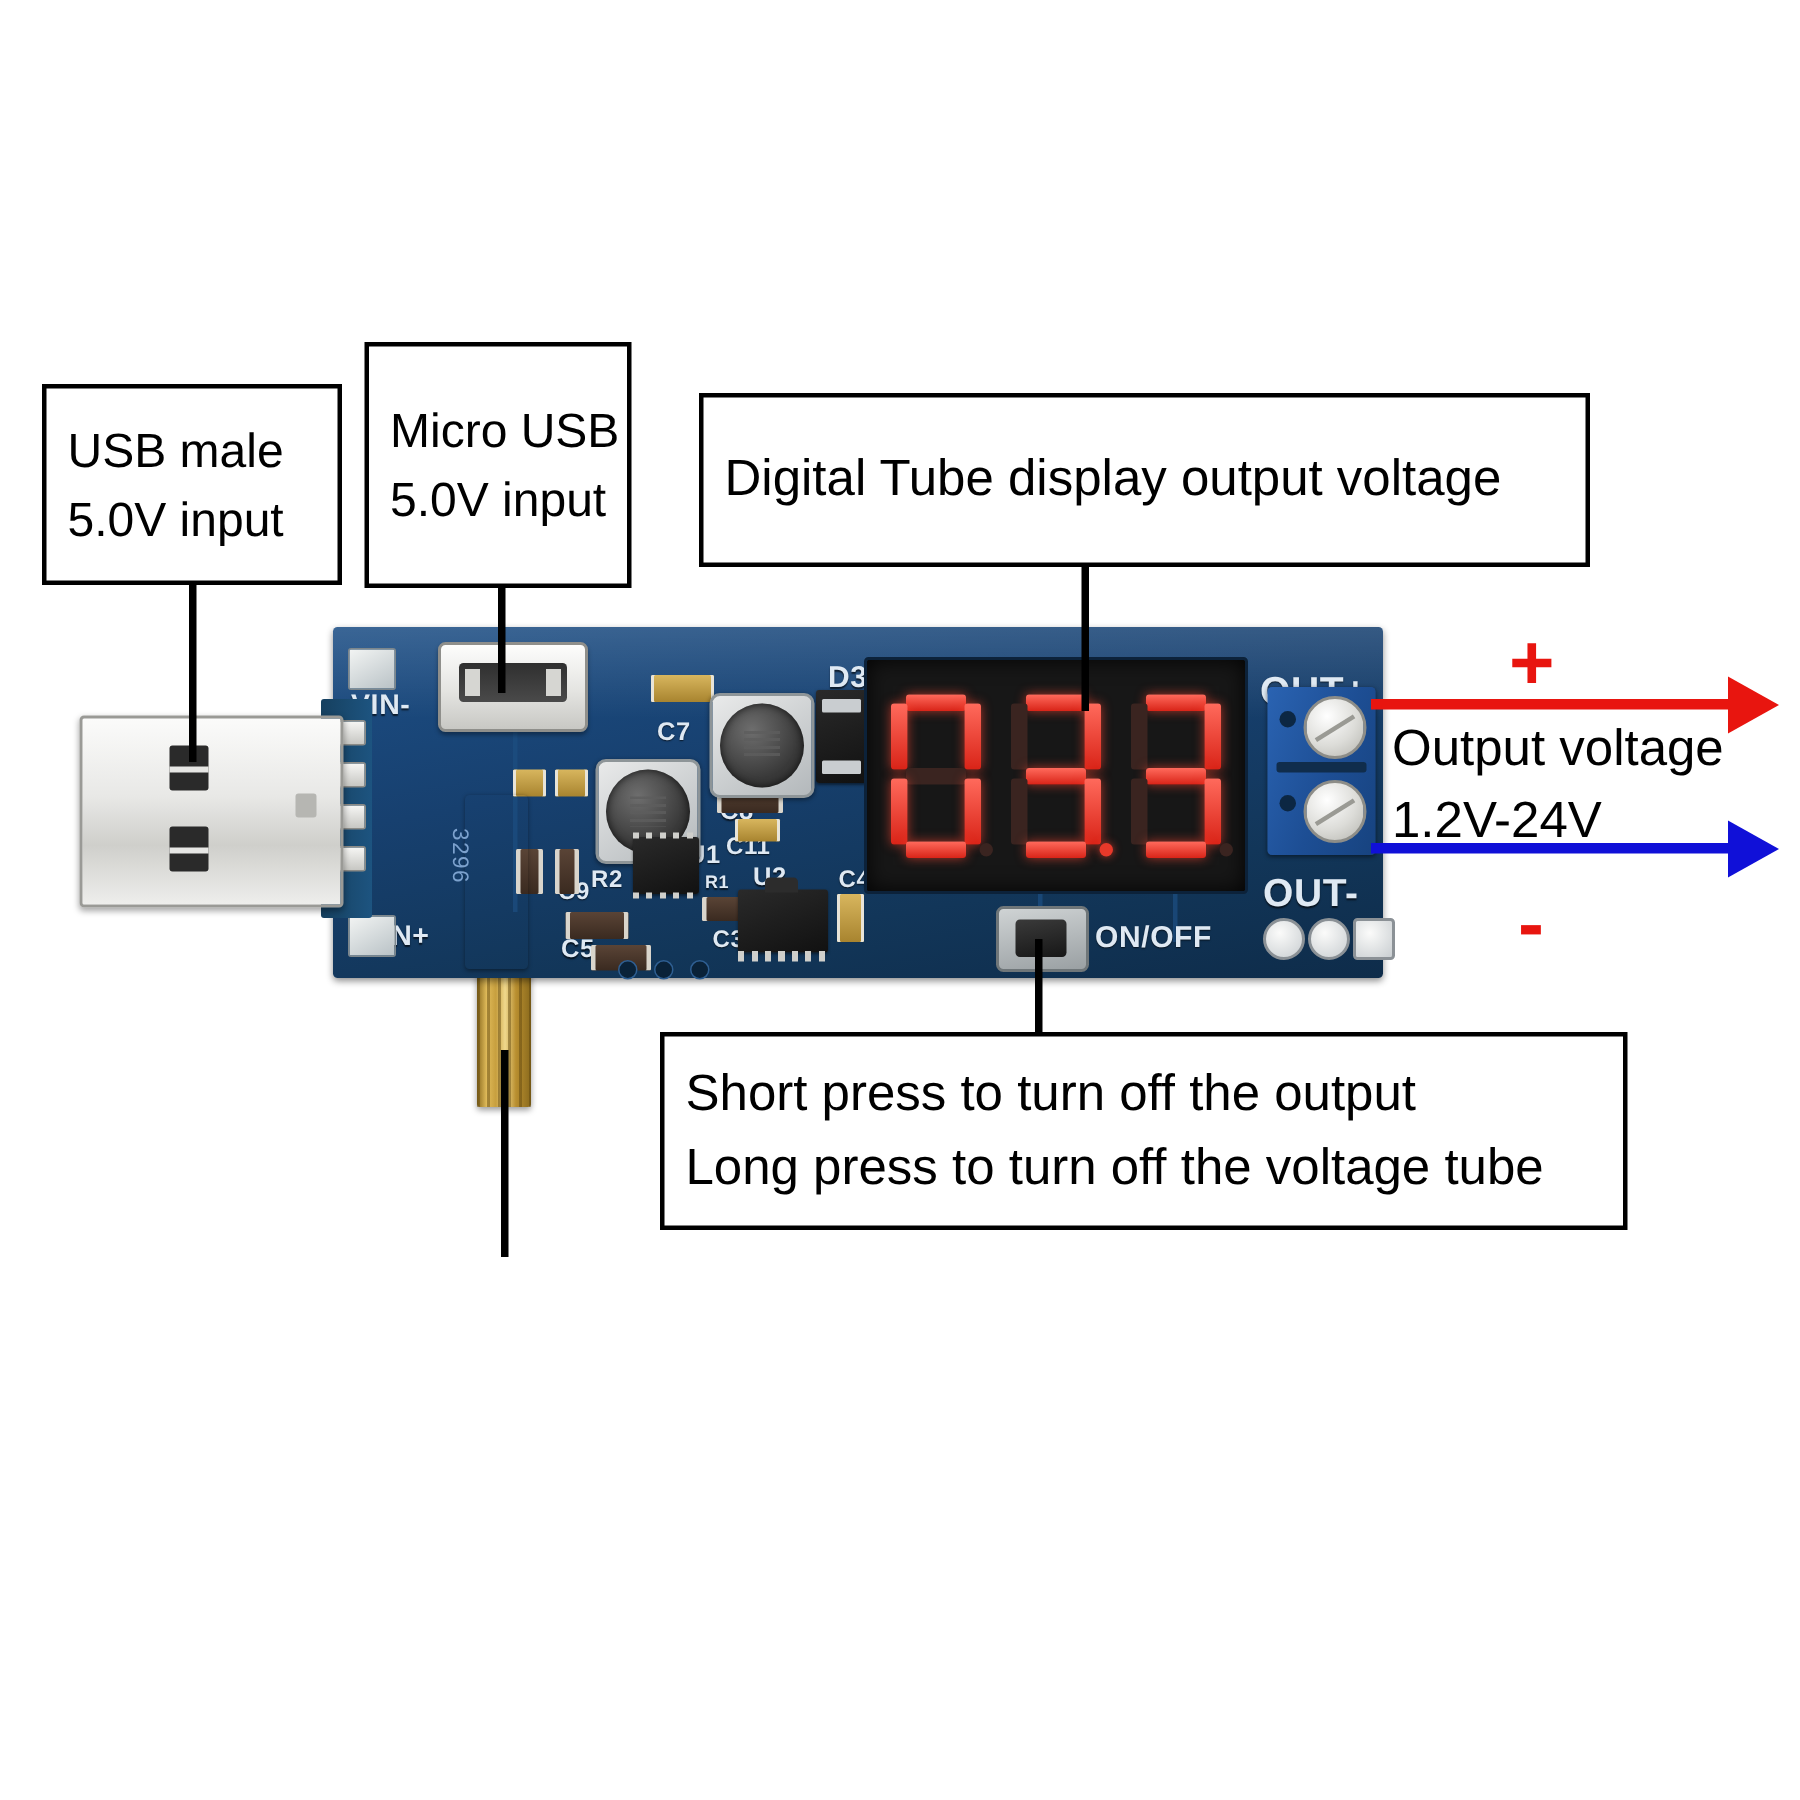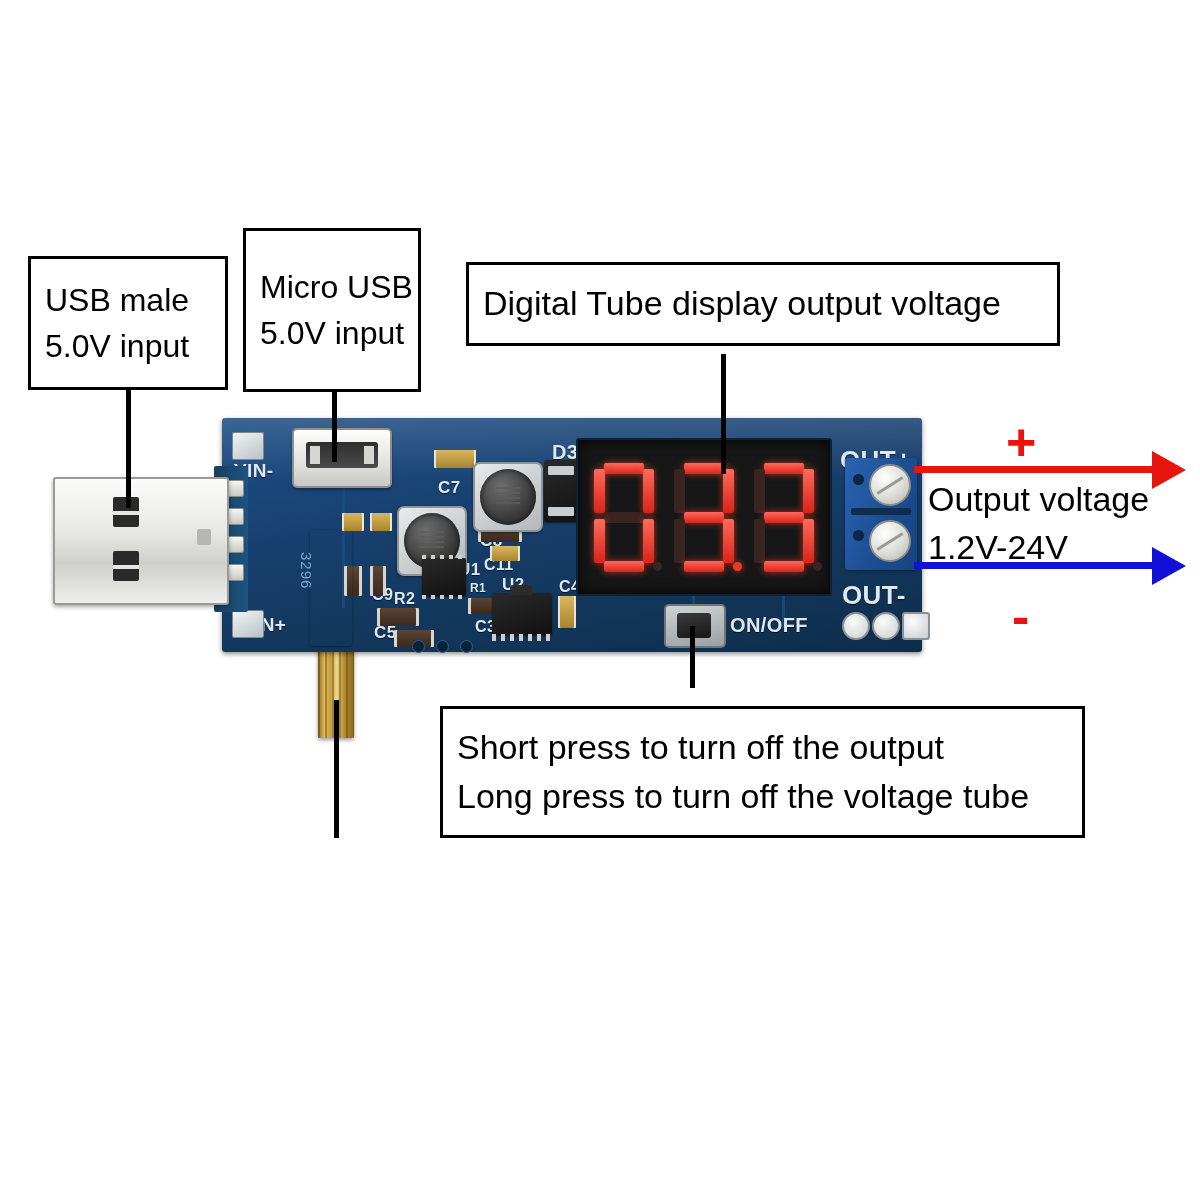--- a/index.html
+++ b/index.html
@@ -26,23 +26,23 @@
     color:#000;
     font-size:33px;
     line-height:1.45;
     white-space:nowrap;
     padding:0 14px;
   }
   .callout.c-usb{left:28px;top:256px;width:200px;height:134px;}
   .callout.c-usb .line{font-size:32px;}
   .callout.c-micro{left:243px;top:228px;width:178px;height:164px;}
   .callout.c-micro .line{font-size:32px;}
-  .callout.c-digital{left:466px;top:262px;width:594px;height:84px;}
+  .callout.c-digital{left:466px;top:262px;width:594px;height:116px;}
   .callout.c-digital .line{font-size:34px;}
-  .callout.c-press{left:440px;top:688px;width:645px;height:132px;margin-top:18px;}
+  .callout.c-press{left:440px;top:688px;width:645px;height:132px;}
   .callout.c-press .line{font-size:34px;}
   .callout.c-pot{left:68px;top:838px;width:546px;height:128px;}
   .callout.c-pot .line{font-size:33px;}
 
   
   .leader{position:absolute;background:#000;z-index:35;}
 
   
   .arrow-line{position:absolute;height:7px;z-index:45;}
   .arrow-head{position:absolute;width:0;height:0;z-index:45;
@@ -205,21 +205,21 @@
     <div class="silk" style="left:216px;top:60px;font-size:17px;">C7</div>
     <div class="silk" style="left:330px;top:23px;font-size:20px;text-align:center;">D3</div>
     <div class="silk" style="left:258px;top:113px;font-size:17px;">C8</div>
     <div class="silk" style="left:262px;top:138px;font-size:16px;">C11</div>
     <div class="silk" style="left:280px;top:157px;font-size:17px;">U2</div>
     <div class="silk" style="left:236px;top:142px;font-size:17px;">U1</div>
     <div class="silk" style="left:248px;top:163px;font-size:12px;">R1</div>
     <div class="silk" style="left:253px;top:200px;font-size:16px;">C3</div>
     <div class="silk" style="left:337px;top:160px;font-size:16px;">C4</div>
     <div class="silk" style="left:150px;top:168px;font-size:16px;">C9</div>
-    <div class="silk" style="left:172px;top:172px;font-size:16px;">R2</div>
+    <div class="silk" style="left:172px;top:160px;font-size:16px;">R2</div>
     <div class="silk" style="left:170px;top:190px;font-size:16px;">C6</div>
     <div class="silk" style="left:152px;top:205px;font-size:17px;">C5</div>
 
     <div class="pad" style="left:10px;top:14px;width:30px;height:26px;"></div>
     <div class="pad" style="left:10px;top:192px;width:30px;height:26px;"></div>
 
     <div class="smd cap" style="left:212px;top:32px;width:42px;height:18px;"></div>
     <div class="smd res" style="left:256px;top:105px;width:44px;height:19px;"></div>
     <div class="smd cap" style="left:268px;top:128px;width:30px;height:15px;"></div>
     <div class="smd res" style="left:155px;top:190px;width:42px;height:18px;"></div>

